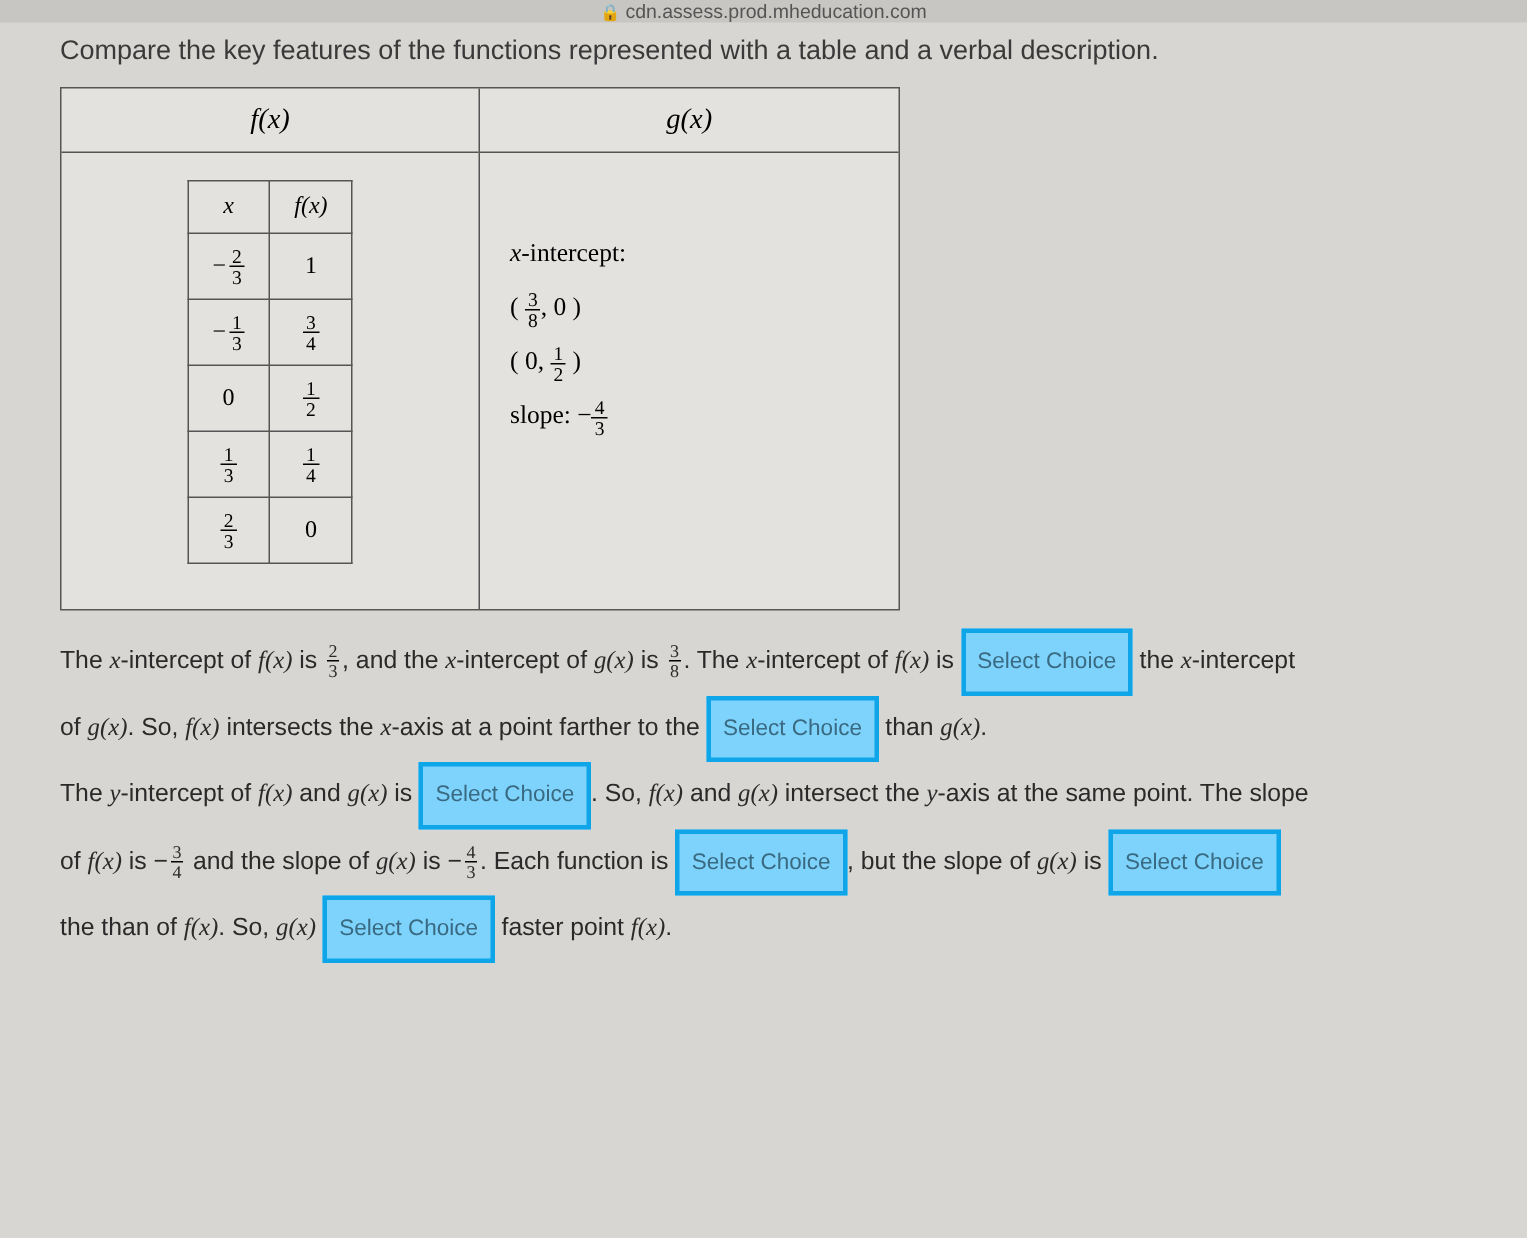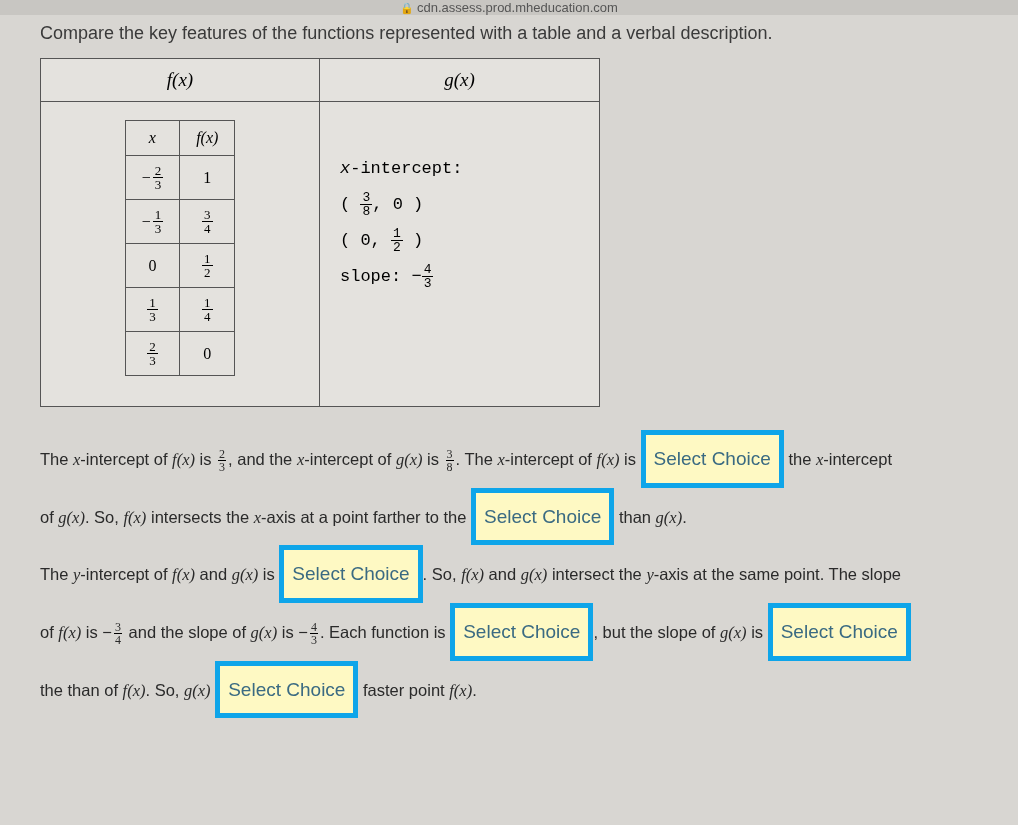--- a/index.html
+++ b/index.html
@@ -67,40 +67,40 @@
   vertical-align: middle;
   text-align: center;
   font-size: 13px;
   line-height: 1;
 }
 .frac .n { display: block; border-bottom: 1px solid #000; padding: 0 2px; }
 .frac .d { display: block; padding: 0 2px; }
 .neg { vertical-align: middle; margin-right: 2px; font-size: 16px; }
 .g-body {
   padding: 50px 20px 20px 20px;
-  font-family: Liberation Mono, monospace;
+  font-family: Liberation Serif, serif;
   font-size: 17px;
   line-height: 2;
 }
 .g-body .row-item { margin-bottom: 2px; }
 .answer-block {
-  margin-top: 23px;
+  margin-top: 12px;
   font-size: 16.5px;
   color: #2a2a2a;
   line-height: 2.3;
   max-width: 960px;
 }
 .answer-block .mi { font-style: italic; font-family: 'Times New Roman', serif; }
 .select-choice {
   display: inline-block;
-  border: 5px solid #0ea5e9;
+  border: 3px solid #0ea5e9;
   color: #3a6a82;
   padding: 2px 8px;
-  font-size: 19px;
-  background: #fef9c3;
+  font-size: 15px;
+  background: #7dd3fc;
   cursor: pointer;
   vertical-align: baseline;
 }
 .ifrac {
   display: inline-block;
   vertical-align: middle;
   text-align: center;
   font-size: 12px;
   line-height: 1;
   font-family: 'Times New Roman', serif;

